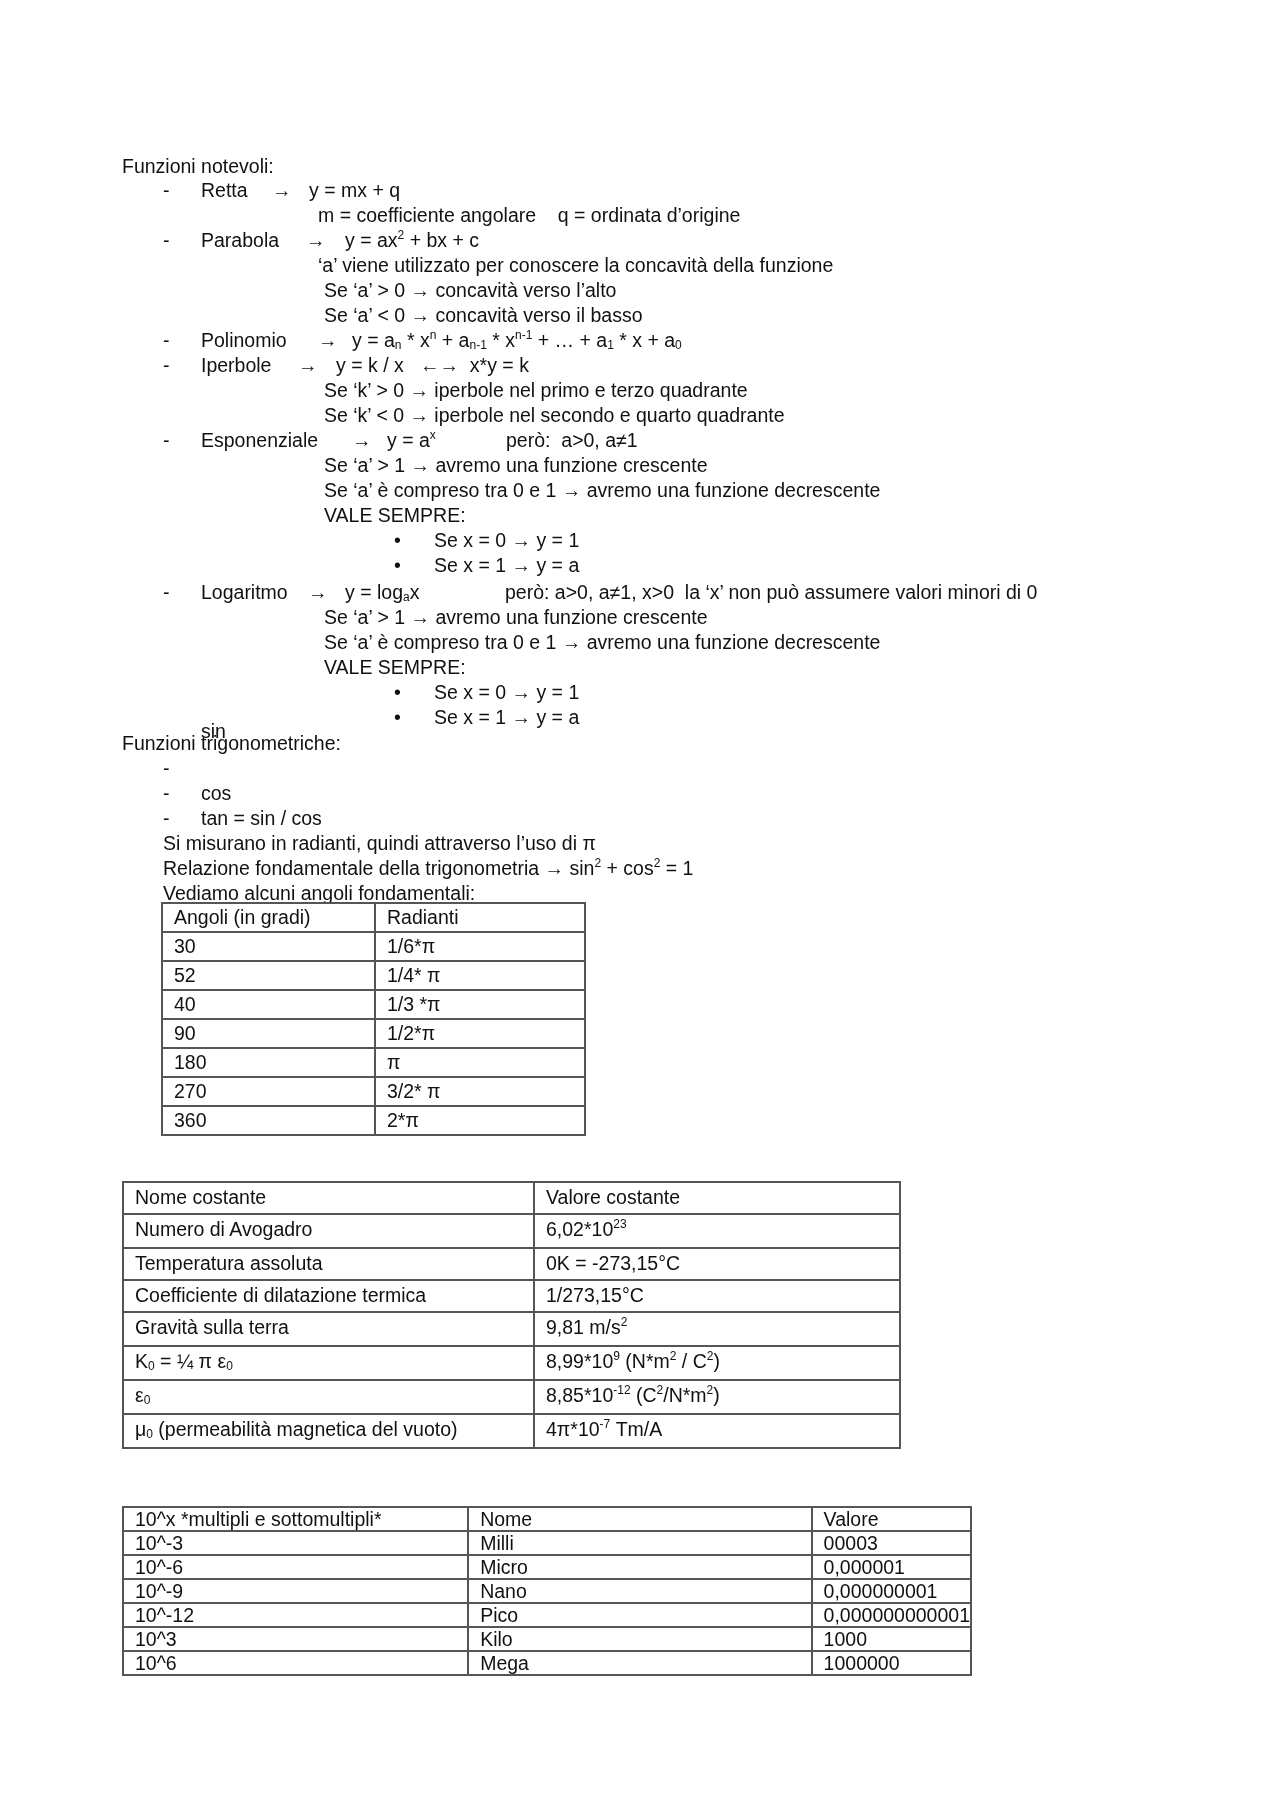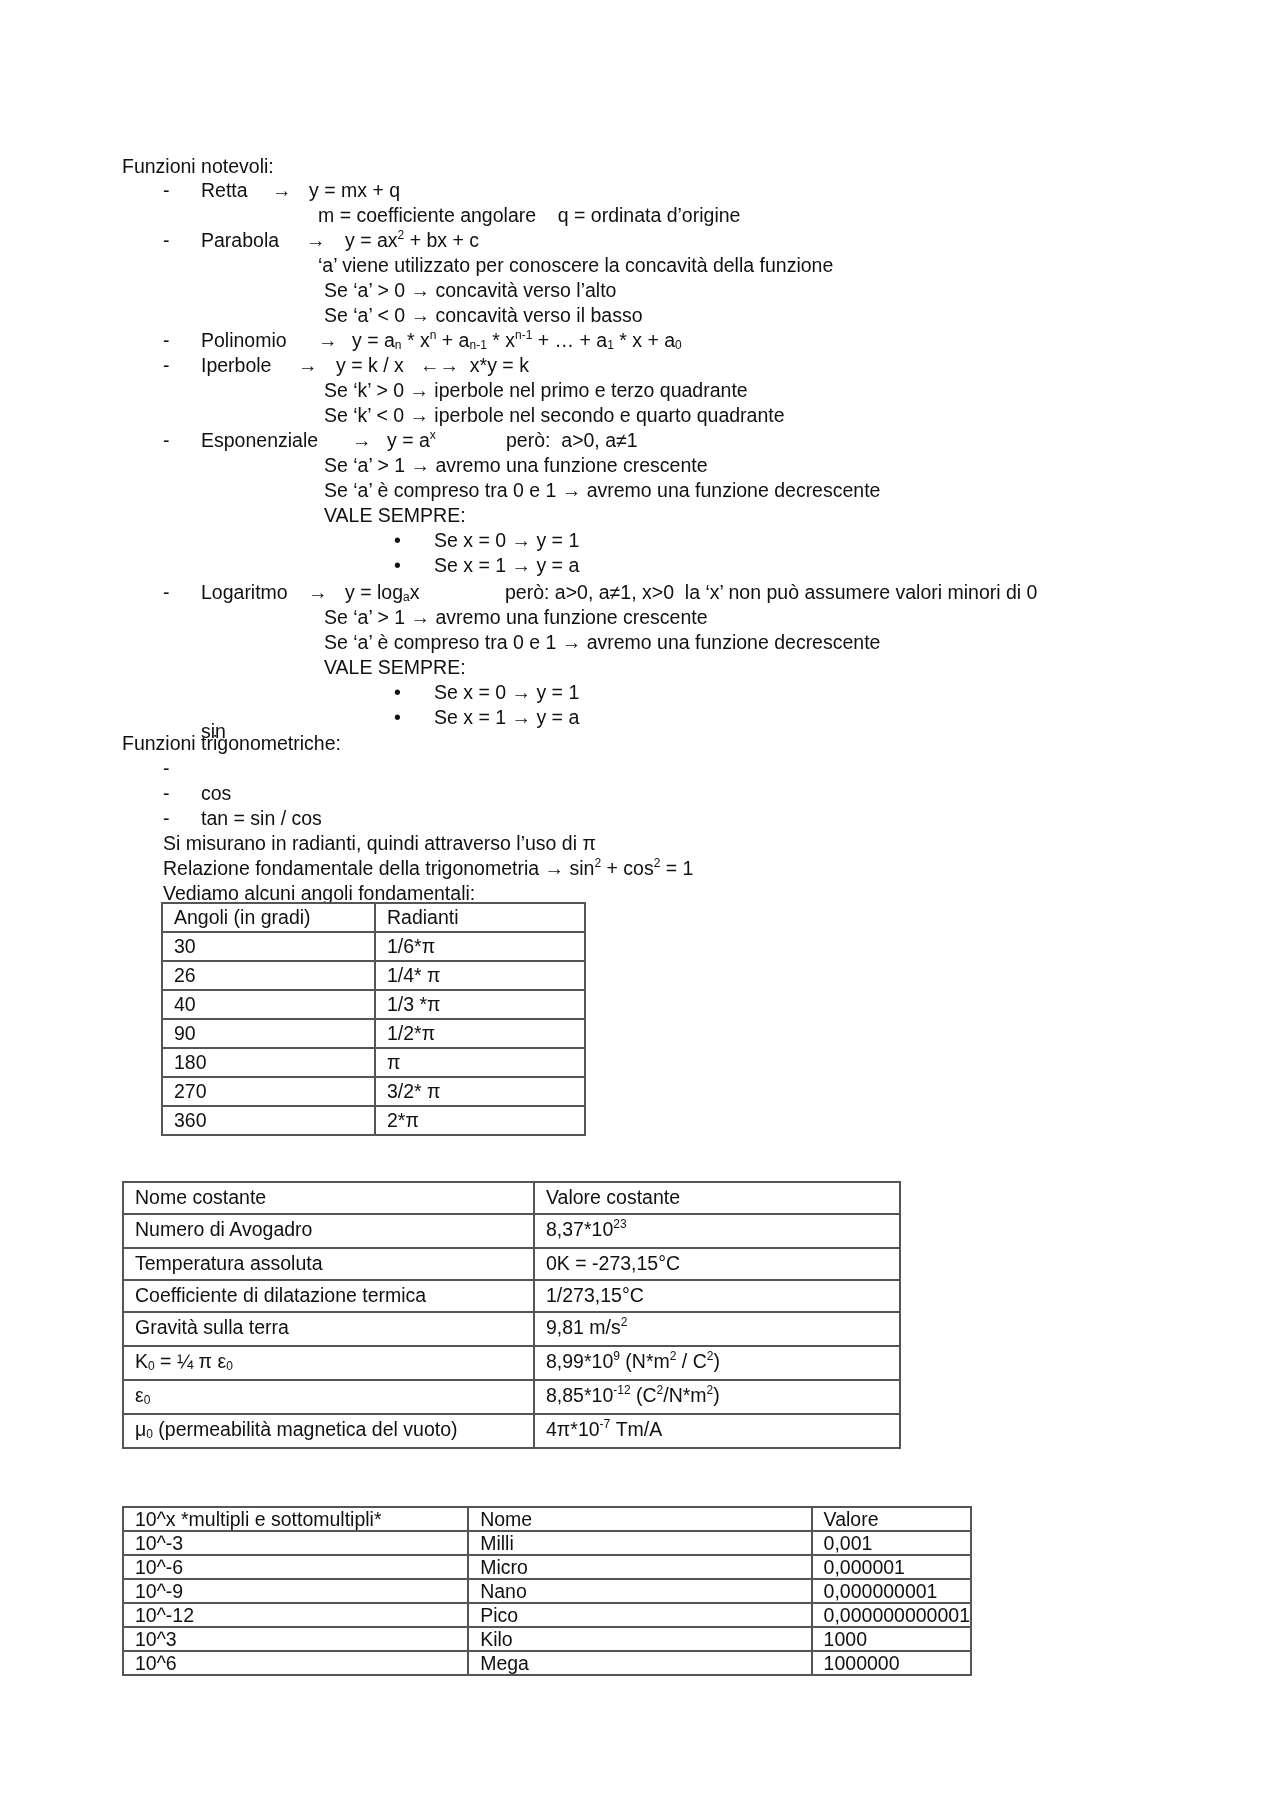--- a/index.html
+++ b/index.html
@@ -86,21 +86,21 @@
   <tbody>
       <tr>
     <td style="width:200px">Angoli (in gradi)</td>
     <td>Radianti</td>
   </tr>
   <tr>
         <td>30</td>
         <td>1/6*π</td>
       </tr>
   <tr>
-        <td>26</td>
+        <td>52</td>
         <td>1/4* π</td>
       </tr>
   <tr>
         <td>40</td>
         <td>1/3 *π</td>
       </tr>
   <tr>
         <td>90</td>
         <td>1/2*π</td>
       </tr>
@@ -120,21 +120,21 @@
   </table>
 
 <table id="tbl-const" style="left:122px;top:1181px;width:779px">
   <tbody>
       <tr>
     <td style="width:398px">Nome costante</td>
     <td>Valore costante</td>
   </tr>
   <tr>
     <td>Numero di Avogadro</td>
-    <td><span>8,37*10</span><sup>23</sup></td>
+    <td><span>6,02*10</span><sup>23</sup></td>
   </tr>
   <tr>
     <td>Temperatura assoluta</td>
     <td>0K = -273,15°C</td>
   </tr>
   <tr>
     <td>Coefficiente di dilatazione termica</td>
     <td>1/273,15°C</td>
   </tr>
   <tr>
@@ -159,21 +159,21 @@
 <table id="tbl-mult" style="left:122px;top:1506px;width:850px">
   <tbody>
       <tr>
     <td style="width:333px">10^x *multipli e sottomultipli*</td>
     <td style="width:333px">Nome</td>
     <td>Valore</td>
   </tr>
   <tr>
         <td>10^-3</td>
         <td>Milli</td>
-        <td>0,001</td>
+        <td>00003</td>
       </tr>
   <tr>
         <td>10^-6</td>
         <td>Micro</td>
         <td>0,000001</td>
       </tr>
   <tr>
         <td>10^-9</td>
         <td>Nano</td>
         <td>0,000000001</td>

